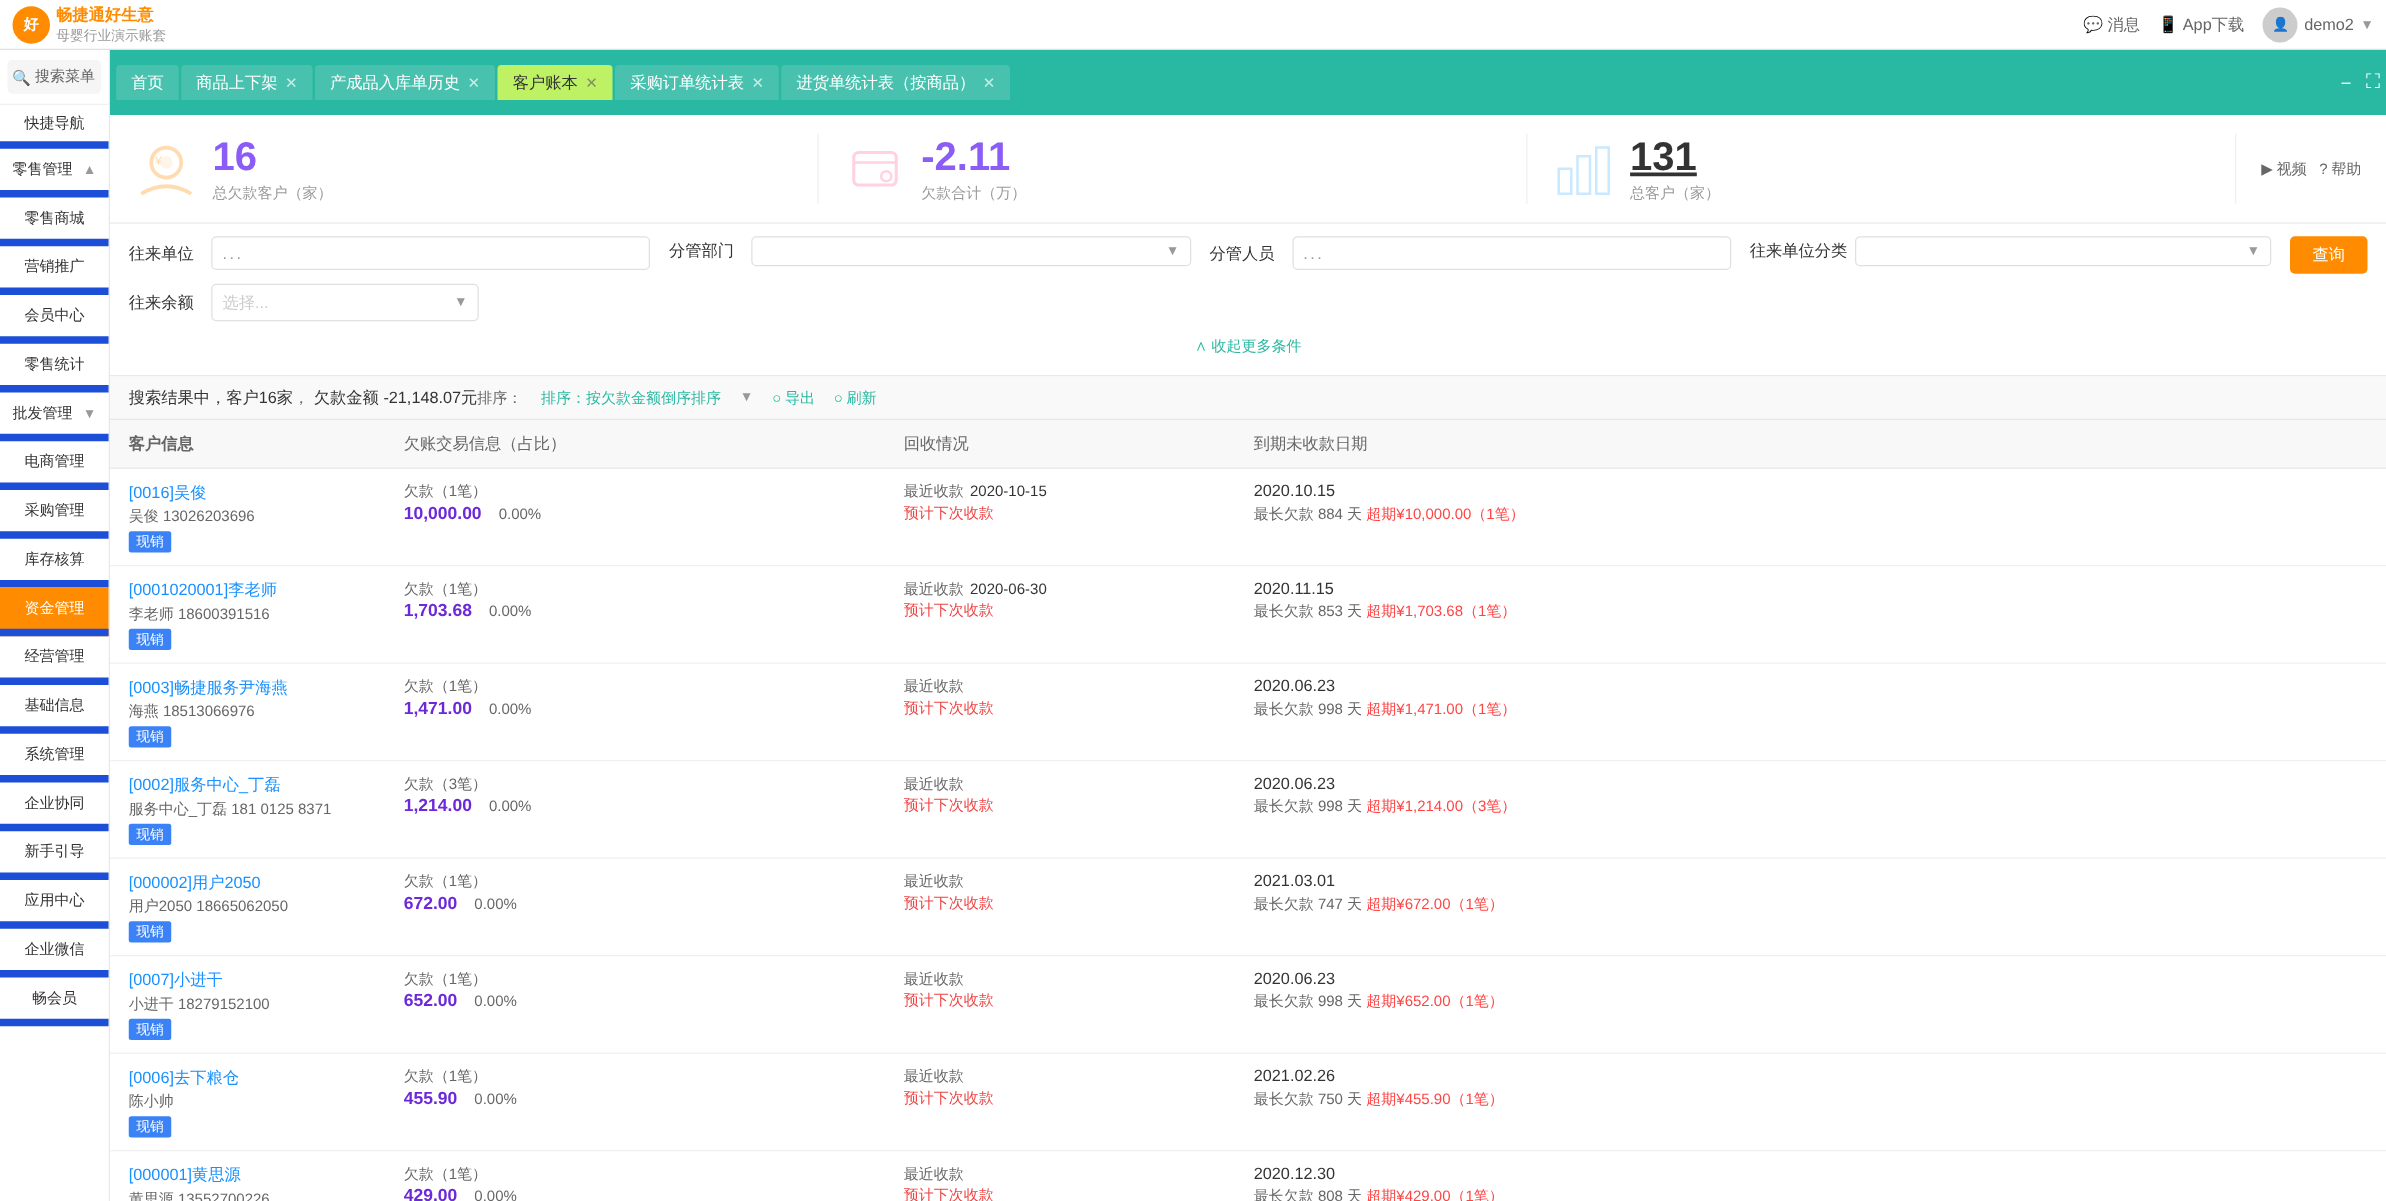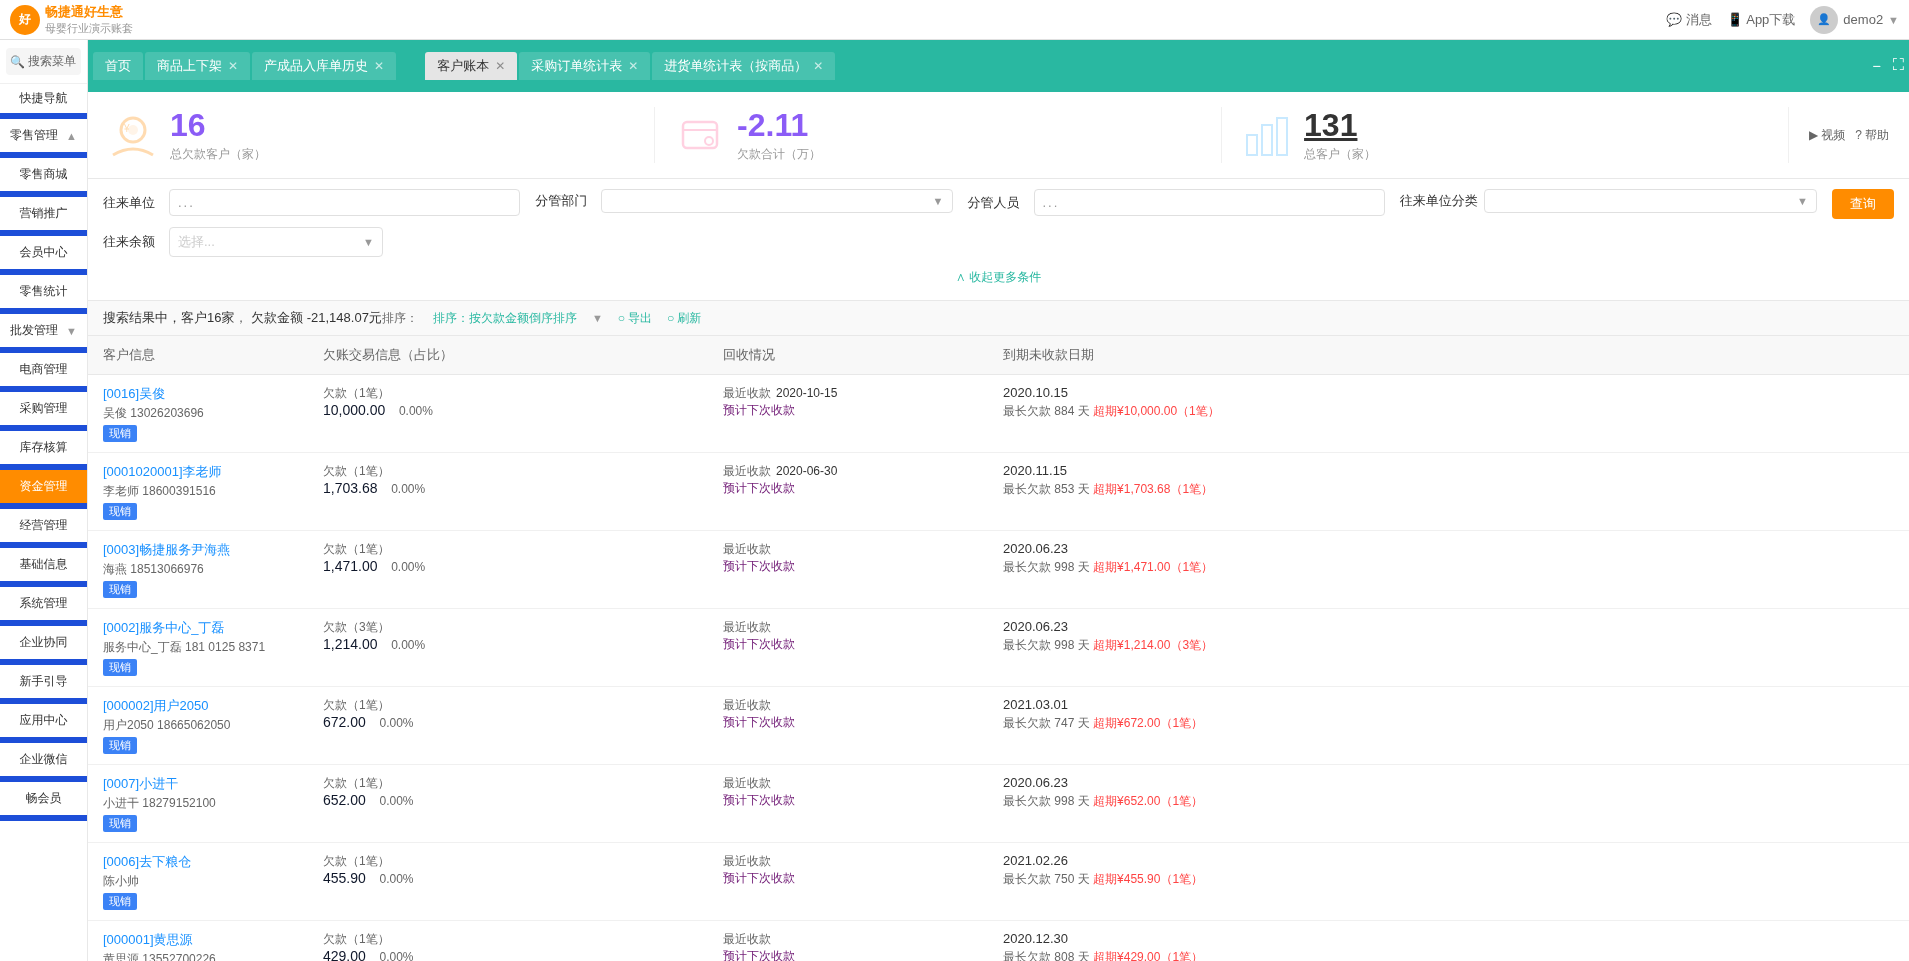--- a/index.html
+++ b/index.html
@@ -23,21 +23,21 @@
     .sidebar-search { padding: 8px 6px; border-bottom: 1px solid #f0f0f0; }
     .sidebar-search-btn { width: 100%; background: #f5f5f5; border: none; border-radius: 4px; padding: 5px 4px; font-size: 12px; color: #666; cursor: pointer; display: flex; align-items: center; gap: 3px; }
     .sidebar-nav-item { padding: 8px 5px; text-align: center; font-size: 12px; color: #333; cursor: pointer; border-bottom: 6px solid #1d4ed8; }
     .sidebar-nav-item.quick { background: #fff; padding: 6px 5px; }
     .sidebar-nav-item.active { background: #ff8c00; color: white; }
     .sidebar-nav-item.section { display: flex; align-items: center; justify-content: space-between; padding: 8px 10px; }
     
     
     .tab-bar { background: #29b8a1; height: 52px; display: flex; align-items: center; padding: 0 5px; gap: 2px; flex-shrink: 0; position: relative; }
     .tab { background: rgba(255,255,255,0.15); color: white; padding: 0 12px; height: 28px; display: flex; align-items: center; gap: 6px; border-radius: 3px 3px 0 0; font-size: 13px; cursor: pointer; white-space: nowrap; }
-    .tab.active { background: #e5e5e5; color: #333; margin-left: 27px; }
+    .tab.active { background: #bef264; color: #333; }
     .tab-close { font-size: 12px; opacity: 0.7; cursor: pointer; }
     .tab-bar-actions { margin-left: auto; display: flex; gap: 8px; color: white; font-size: 16px; }
     
     
     .content-area { flex: 1; display: flex; flex-direction: column; overflow: hidden; background: #f5f5f5; }
     
     
     .stats-header { background: white; padding: 15px 20px; display: flex; align-items: center; border-bottom: 1px solid #e8e8e8; flex-shrink: 0; gap: 0; }
     .stat-block { flex: 1; display: flex; align-items: center; gap: 12px; border-right: 1px solid #f0f0f0; padding-right: 20px; margin-right: 20px; }
     .stat-block:last-child { border-right: none; }
@@ -74,26 +74,26 @@
     
     
     .table-container { flex: 1; overflow-y: auto; background: white; }
     table { width: 100%; border-collapse: collapse; }
     thead th { background: #f8f8f8; padding: 10px 15px; text-align: left; font-size: 13px; font-weight: normal; color: #666; border-bottom: 1px solid #e8e8e8; white-space: nowrap; }
     tbody tr { border-bottom: 1px solid #f0f0f0; }
     tbody td { padding: 10px 15px; vertical-align: top; font-size: 13px; }
     .customer-name { color: #1890ff; cursor: pointer; font-size: 13px; }
     .customer-phone { color: #666; font-size: 12px; margin-top: 2px; }
     .tag-green { background: #3b82f6; color: white; font-size: 11px; padding: 1px 6px; border-radius: 2px; display: inline-block; margin-top: 3px; }
-    .amount-red { color: #0f172a; font-size: 14px; font-weight: 400; }
+    .amount-red { color: #6d28d9; font-size: 14px; font-weight: 700; }
     .percent { color: #666; margin-left: 10px; font-size: 12px; }
     .debt-info { color: #666; font-size: 12px; }
     .recent-payment { color: #666; font-size: 12px; }
     .recent-date { color: #333; font-size: 12px; margin-left: 5px; }
-    .next-payment { color: #701a75; font-size: 12px; }
+    .next-payment { color: #ef4444; font-size: 12px; }
     .overdue-info { font-size: 12px; }
     .overdue-days { color: #666; }
     .overdue-link { color: #ff4444; cursor: pointer; }
     .overdue-date { color: #333; font-size: 13px; display: block; margin-bottom: 3px; }
     
     
     .table-container::-webkit-scrollbar { width: 6px; }
     .table-container::-webkit-scrollbar-thumb { background: #ccc; border-radius: 3px; }
     
     .chevron { font-size: 11px; color: #999; }
@@ -315,21 +315,21 @@
             <span>○</span>
             <span>刷新</span>
           </span>
         </div>
       </div>
 
       <div class="table-container">
         <table>
           <thead>
             <tr>
-              <th style="width:220px;">客户信息</th>
+              <th style="width:220px;font-weight:bold;">客户信息</th>
               <th style="width:300px;">欠账交易信息（占比）</th>
               <th style="width:100px;"></th>
               <th style="width:280px;">回收情况</th>
               <th>到期未收款日期</th>
             </tr>
           </thead>
           <tbody id="table-body">
           <tr>
     <td>
       <div class="customer-name">[0016]吴俊</div>

